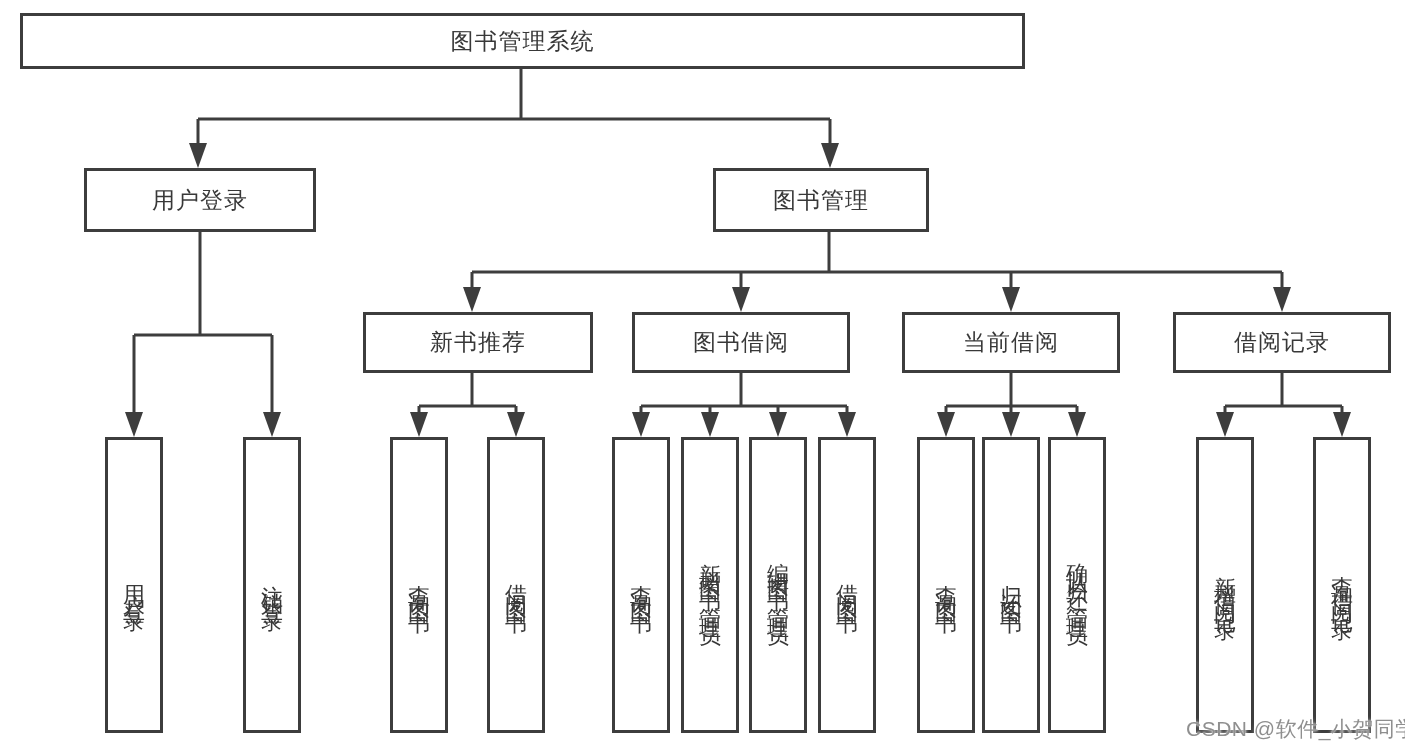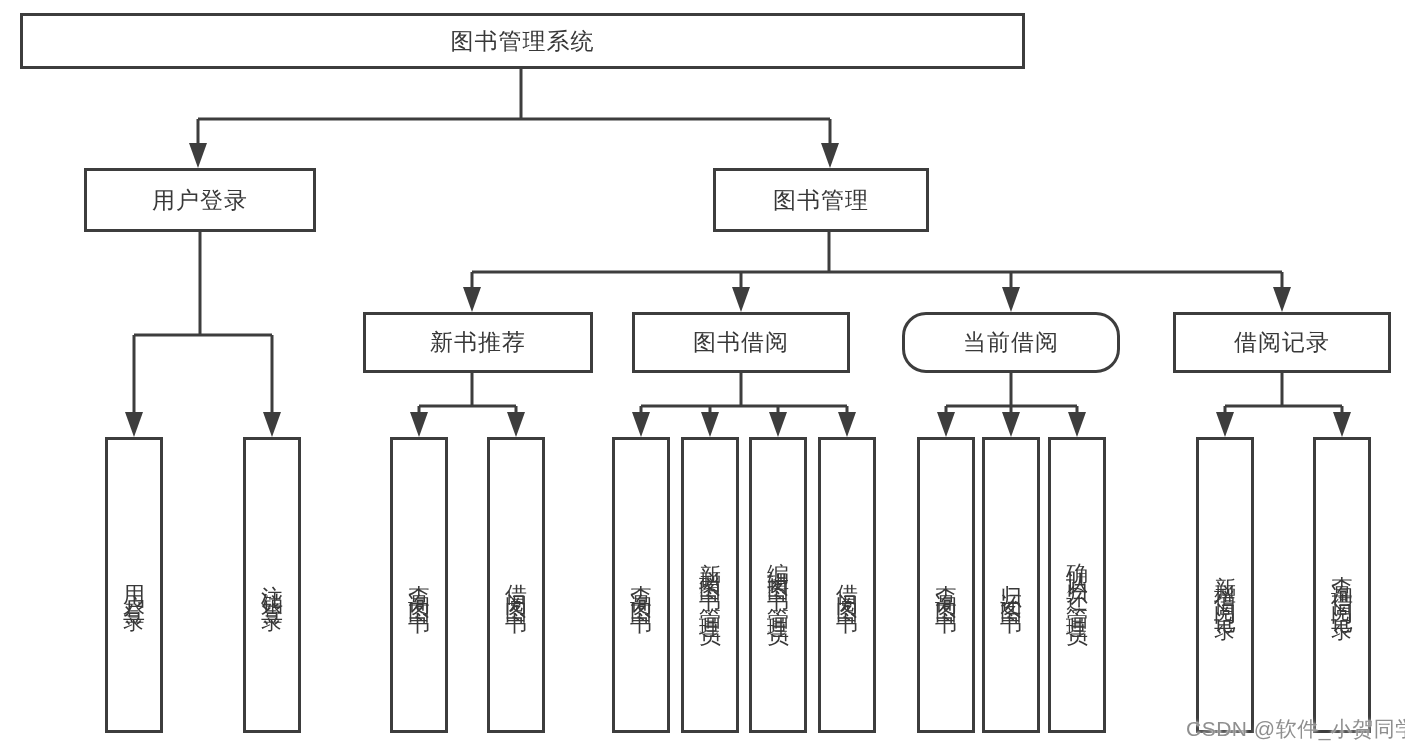--- a/index.html
+++ b/index.html
@@ -124,21 +124,21 @@
   <div class="box hbox" style="left:713px;top:168px;width:216px;height:64px;">
     <span>图书管理</span>
   </div>
 
   <div class="box hbox" style="left:363px;top:312px;width:230px;height:61px;">
     <span>新书推荐</span>
   </div>
   <div class="box hbox" style="left:632px;top:312px;width:218px;height:61px;">
     <span>图书借阅</span>
   </div>
-  <div class="box hbox" style="left:902px;top:312px;width:218px;height:61px;border-radius:24px;">
+  <div class="box hbox" style="left:902px;top:312px;width:218px;height:61px;">
     <span>当前借阅</span>
   </div>
   <div class="box hbox" style="left:1173px;top:312px;width:218px;height:61px;">
     <span>借阅记录</span>
   </div>
 
   <div class="box vbox" style="left:105px;">
     <span class="vtext">用户登录</span>
   </div>
   <div class="box vbox" style="left:243px;">

